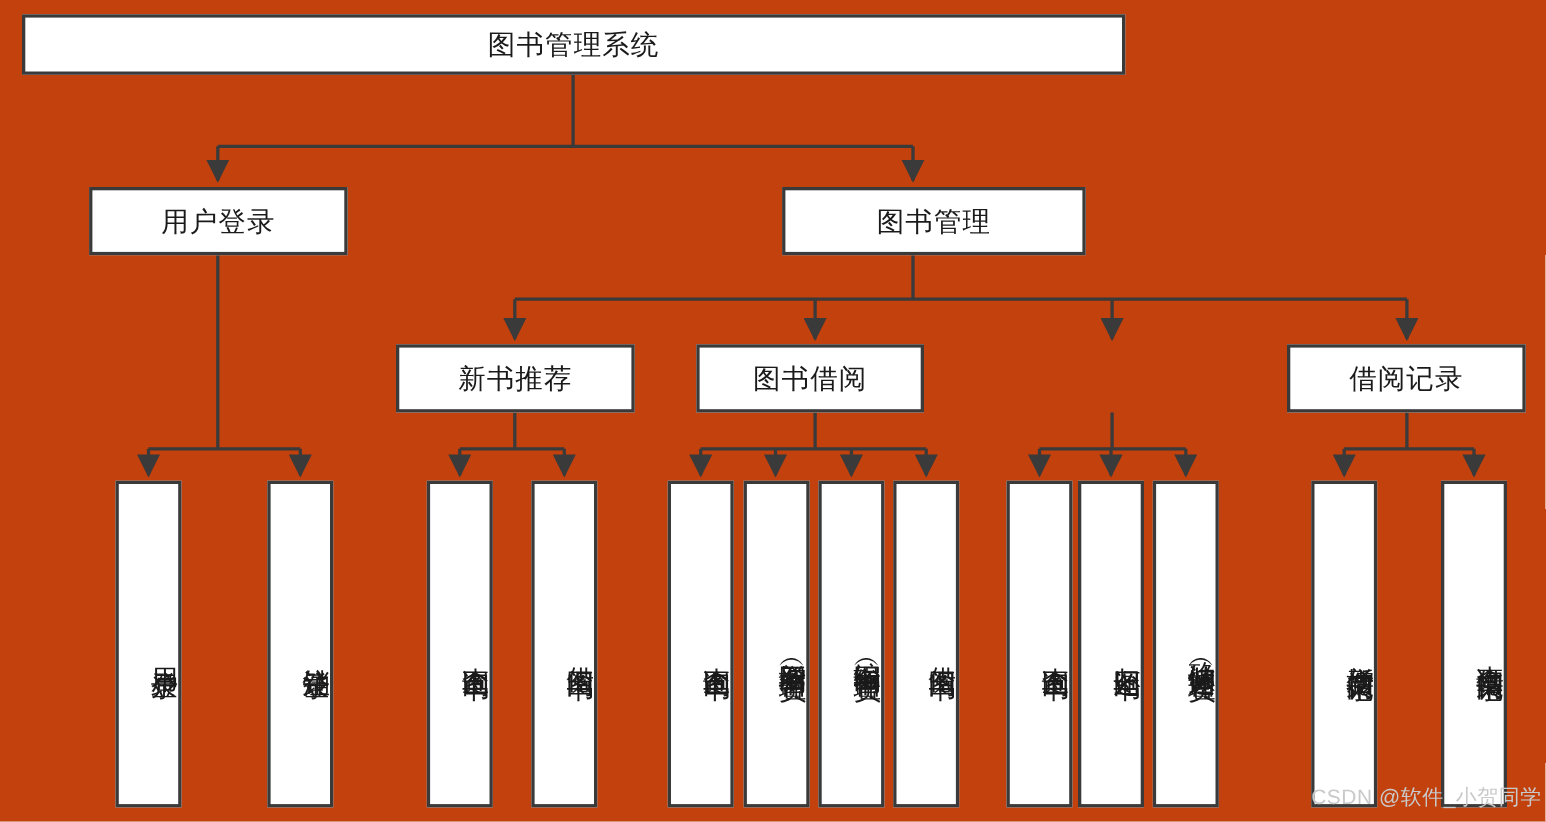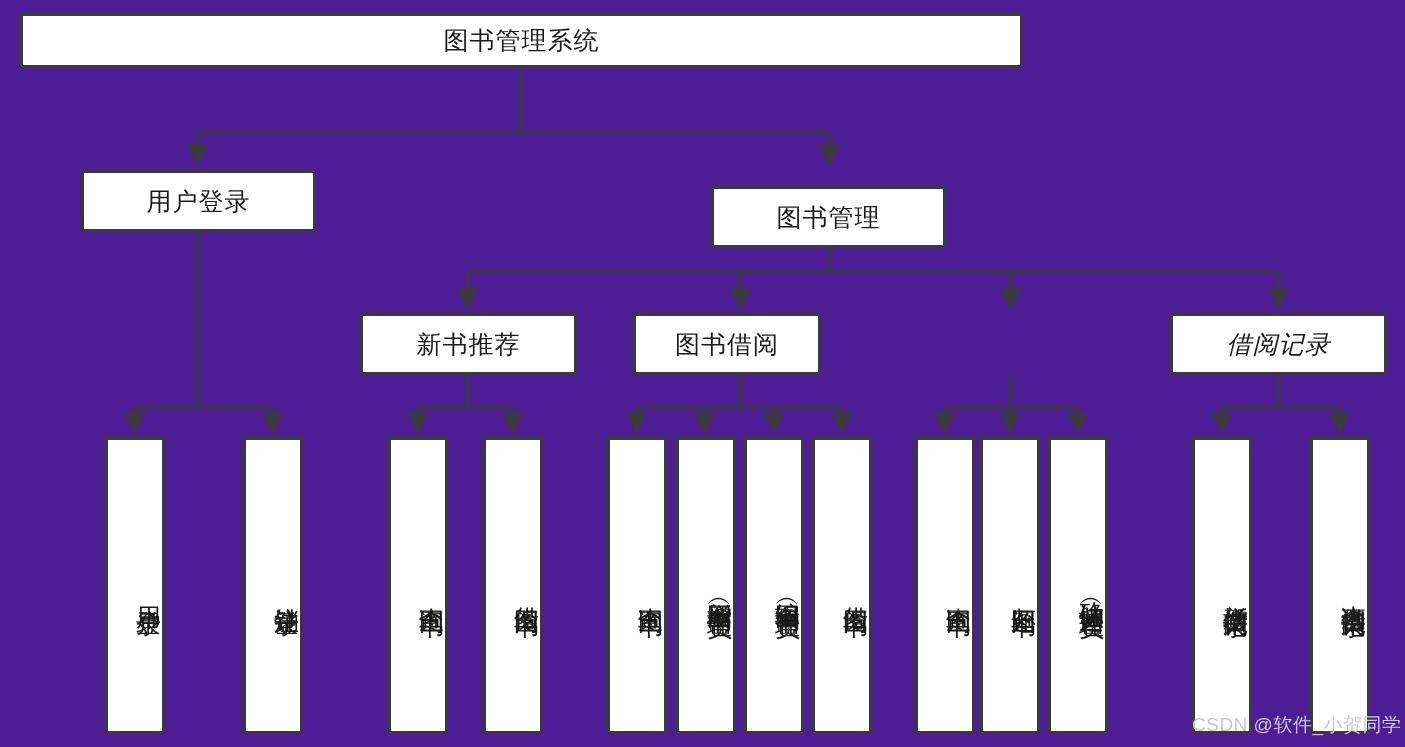--- a/index.html
+++ b/index.html
@@ -7,21 +7,21 @@
     padding: 0;
     background: #ffffff;
   }
   body {
     font-family: "Liberation Sans", "DejaVu Sans", sans-serif;
   }
   #diagram-root {
     position: relative;
     width: 1405px;
     height: 747px;
-    background: #4c1d95;
+    background: #c2410c;
     overflow: hidden;
   }
   svg#connectors {
     position: absolute;
     left: 0;
     top: 0;
     width: 1405px;
     height: 747px;
     pointer-events: none;
   }
@@ -120,31 +120,31 @@
     </g>
   </svg>
 
   <div class="node horiz" style="left:20px; top:13px; width:1003px; height:55px;">
     <span class="nlabel">图书管理系统</span>
   </div>
 
   <div class="node horiz" style="left:81px; top:170px; width:235px; height:62px;">
     <span class="nlabel">用户登录</span>
   </div>
-  <div class="node horiz" style="left:711px; top:186px; width:235px; height:62px;">
+  <div class="node horiz" style="left:711px; top:170px; width:276px; height:62px;">
     <span class="nlabel">图书管理</span>
   </div>
 
   <div class="node horiz" style="left:360px; top:313px; width:217px; height:62px;font-family:Liberation Serif, serif;">
     <span class="nlabel">新书推荐</span>
   </div>
-  <div class="node horiz" style="left:633px; top:313px; width:188px; height:62px;">
+  <div class="node horiz" style="left:633px; top:313px; width:207px; height:62px;">
     <span class="nlabel">图书借阅</span>
   </div>
-  <div class="node horiz" style="left:1170px; top:313px; width:217px; height:62px;font-style:italic;">
+  <div class="node horiz" style="left:1170px; top:313px; width:217px; height:62px;">
     <span class="nlabel">借阅记录</span>
   </div>
 
   <div class="node vert" style="left:105px; top:437px; width:60px; height:297px;">
     <span class="nlabel">用户登录</span>
   </div>
   <div class="node vert" style="left:243px; top:437px; width:60px; height:297px;">
     <span class="nlabel">注销登录</span>
   </div>
 

